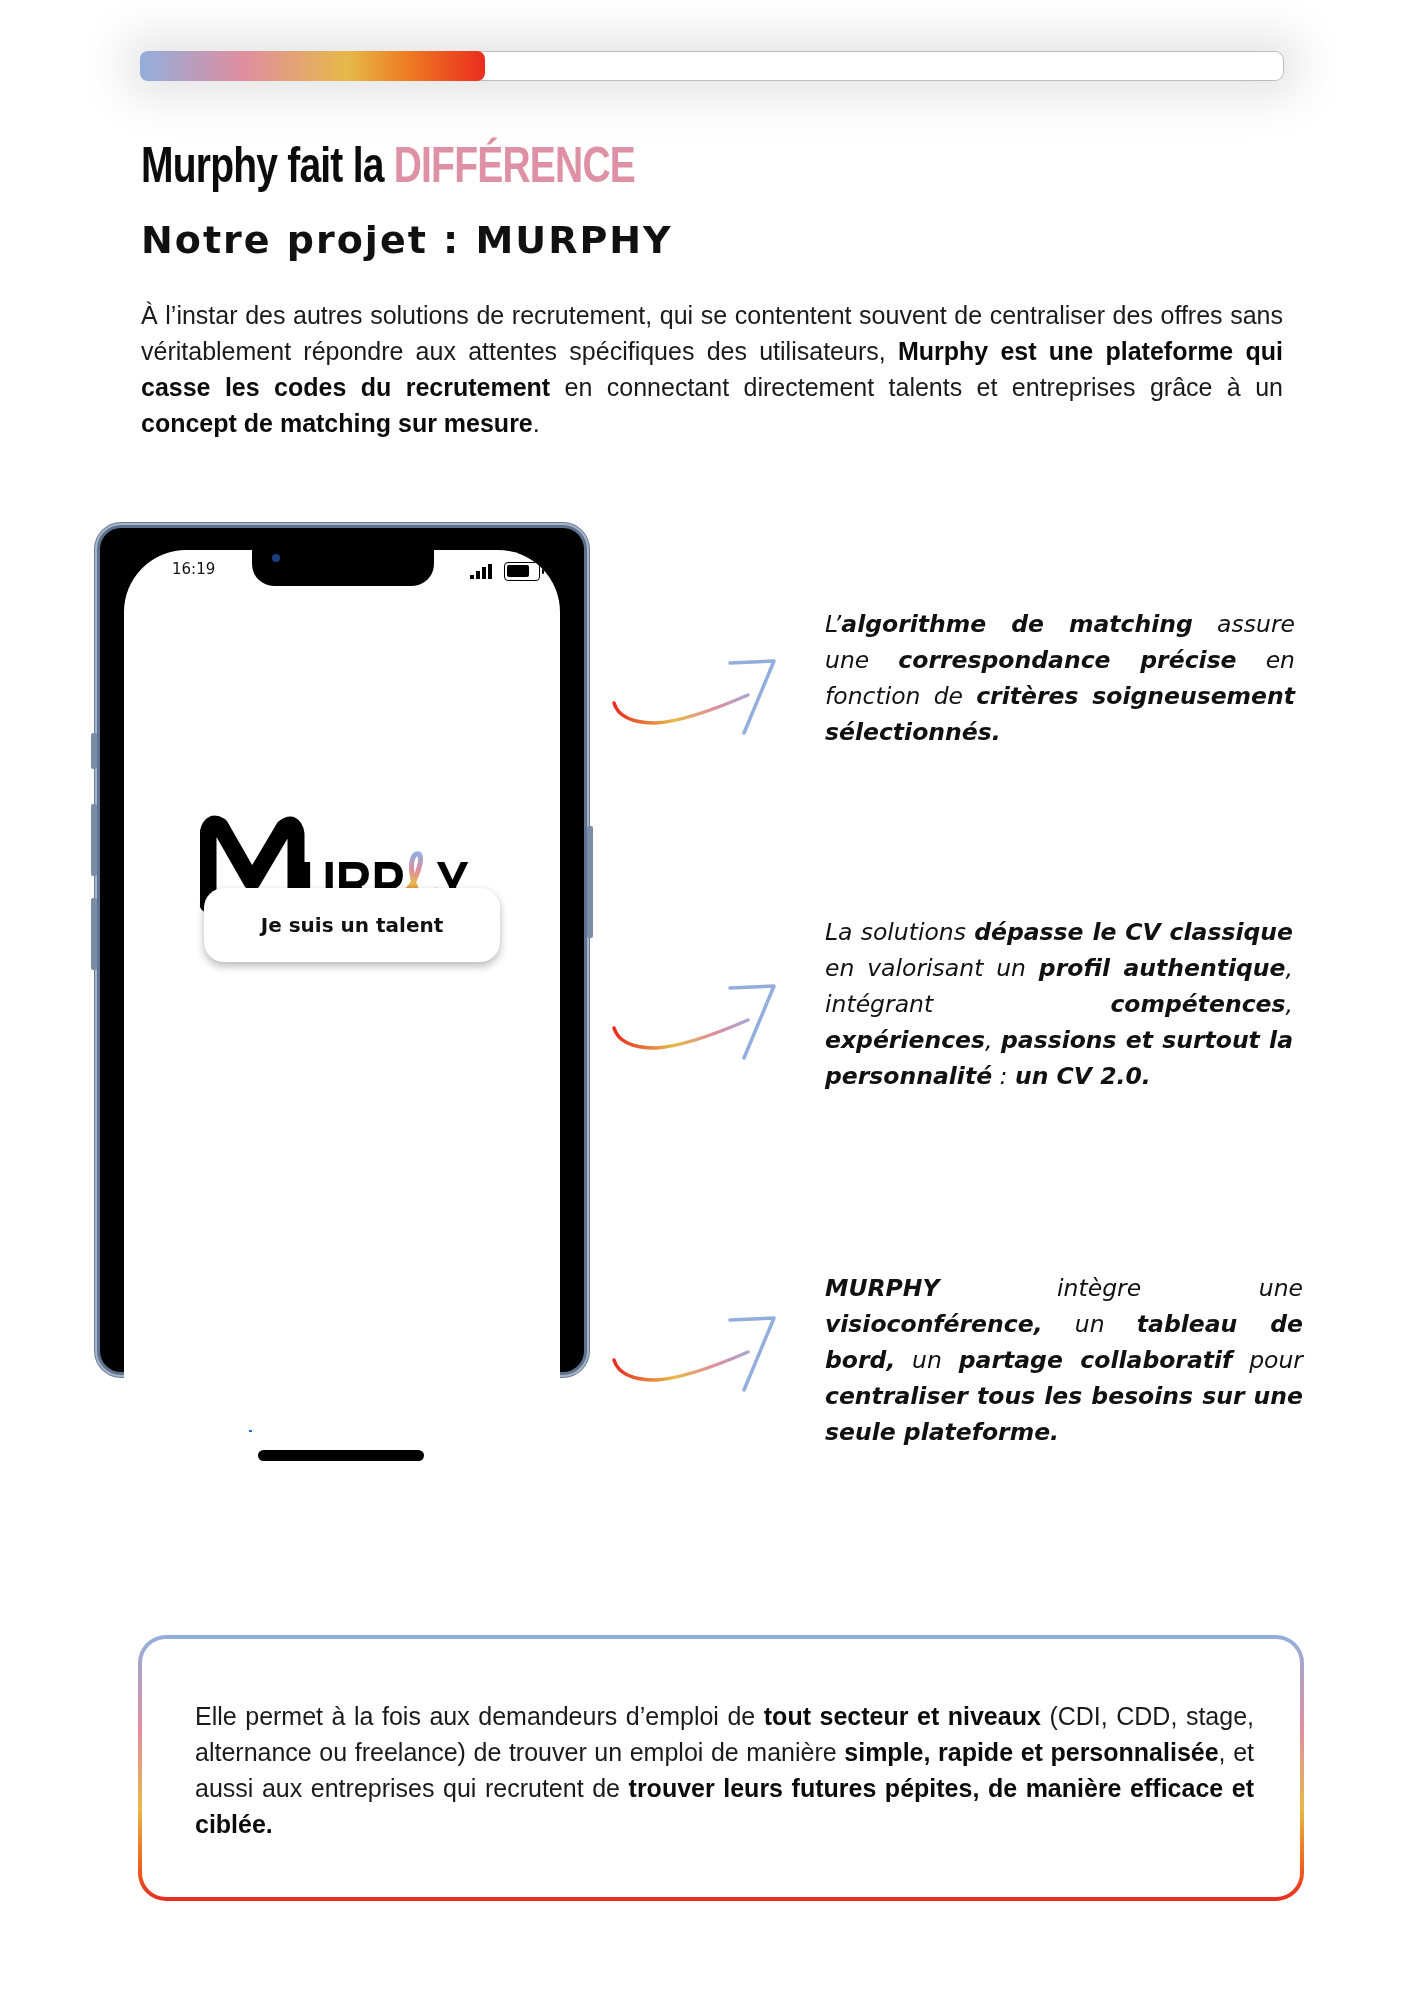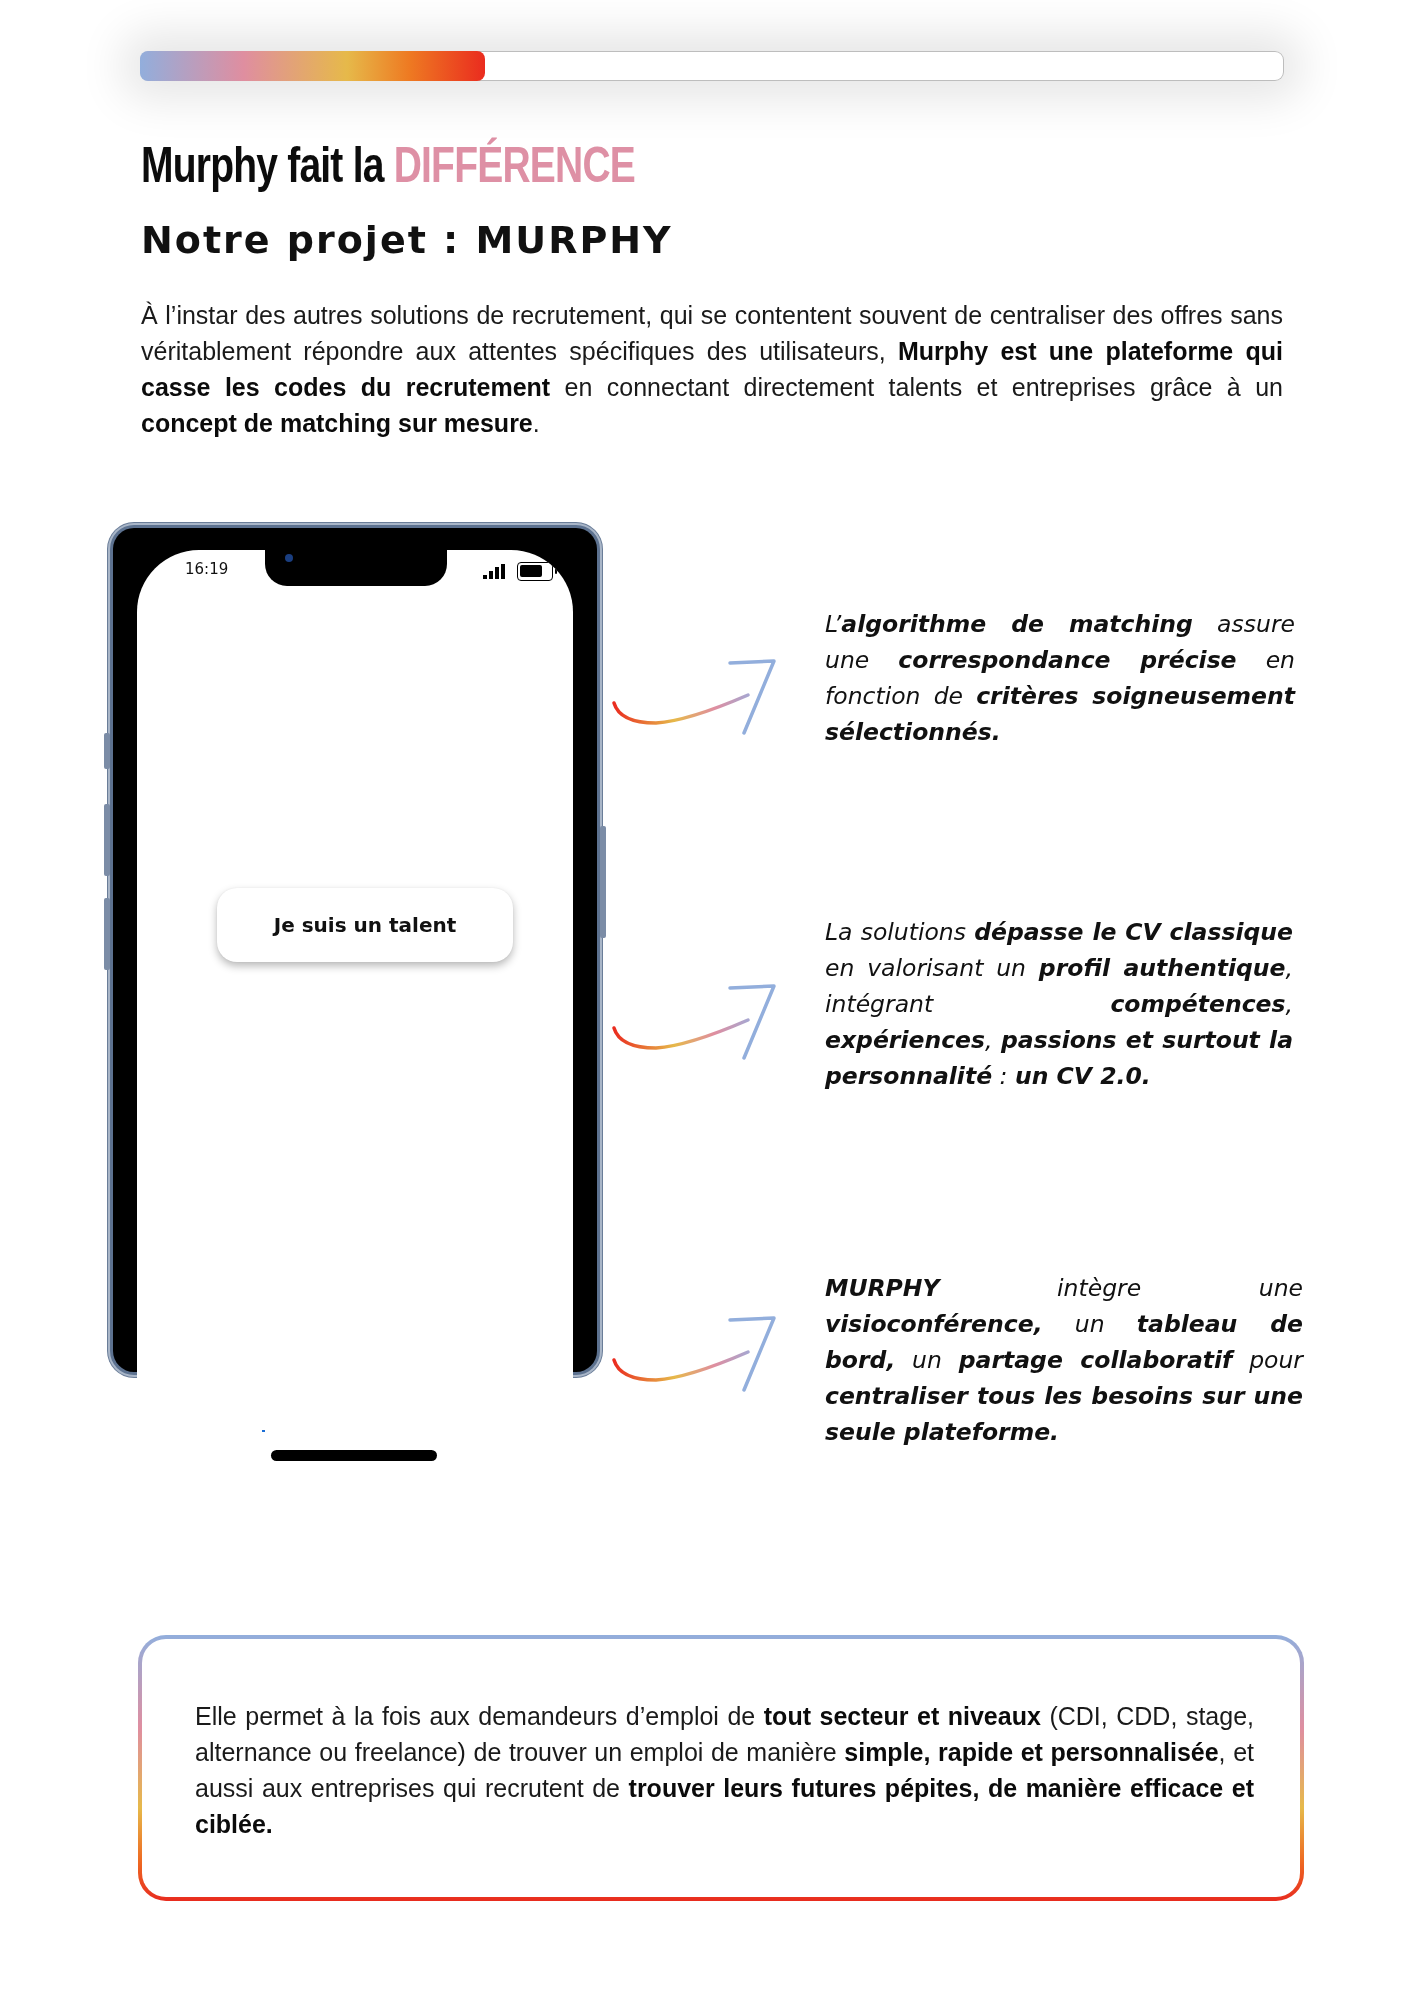--- a/index.html
+++ b/index.html
@@ -36,21 +36,20 @@
     font-family: "Liberation Sans", sans-serif; font-size: 25px; line-height: 36px;
     text-align: justify; color: #1a1a1a;
   }
   .intro b { font-weight: 700; color: #0b0b0b; }
 
   
   .phone {
     position: absolute; left: 100px; top: 528px; width: 484px; height: 844px;
     border-radius: 21px; background: #000;
     box-shadow: 0 0 0 3px #5d7290, 0 0 0 5px #a9b6c8, 0 0 0 6px #6a7d98;
-    margin-left: 13px;
   }
   .side-btn { position: absolute; width: 6px; background: #7b8ca6; border-radius: 2px; }
   .screen {
     position: absolute; left: 24px; top: 22px; width: 436px; height: 944px;
     background: #fff; border-radius: 62px; overflow: hidden;
   }
   .notch {
     position: absolute; left: 128px; top: -2px; width: 182px; height: 38px;
     background: #000; border-bottom-left-radius: 22px; border-bottom-right-radius: 22px;
   }
@@ -129,20 +128,41 @@
     </div>
     <span class="time">16:19</span>
     <div class="signal">
       <span style="height:4px"></span>
         <span style="height:8px"></span>
         <span style="height:12px"></span>
         <span style="height:15px"></span>
     </div>
     <div class="battery"></div>
 
+    <div class="logo">
+      <svg width="290" height="100" viewBox="0 0 290 100">
+        <defs>
+          <linearGradient id="hgrad" x1="0" y1="0" x2="0" y2="1">
+            <stop offset="0" stop-color="#92aedc"></stop>
+            <stop offset="0.35" stop-color="#df8ea0"></stop>
+            <stop offset="0.65" stop-color="#e6b94a"></stop>
+            <stop offset="1" stop-color="#ea2c1f"></stop>
+          </linearGradient>
+        </defs>
+
+        <path d="M8 92 L8 22 Q10 8 20 14 L52 70 L84 16 Q94 8 96 22 L96 92" fill="none" stroke="#000" stroke-width="17" stroke-linecap="round" stroke-linejoin="round"></path>
+
+        <text x="100" y="92" font-family="Liberation Sans, sans-serif" font-weight="700" font-size="62" transform="scale(0.8,1)" transform-origin="100 92" fill="#000">URP</text>
+
+        <path d="M207 78 Q216 70 220 52 Q222 40 216 42 Q210 46 212 62 Q216 86 228 88 Q236 88 236 78" fill="none" stroke="url(#hgrad)" stroke-width="5" stroke-linecap="round"></path>
+
+        <text x="236" y="92" font-family="Liberation Sans, sans-serif" font-weight="700" font-size="62" transform="scale(0.8,1)" transform-origin="236 92" fill="#000">Y</text>
+      </svg>
+      <div class="logo-text">Le recrutement sur mesure.</div>
+    </div>
 
     <button class="app-btn" style="top:860px; top:338px; margin-top:0;">Je suis un talent</button>
 
     <div class="blue-dot"></div>
     <div class="home-indicator"></div>
   </div>
 </div>
 
 <svg class="arrow" style="top:655px;" viewBox="0 0 180 90">
   <defs>

